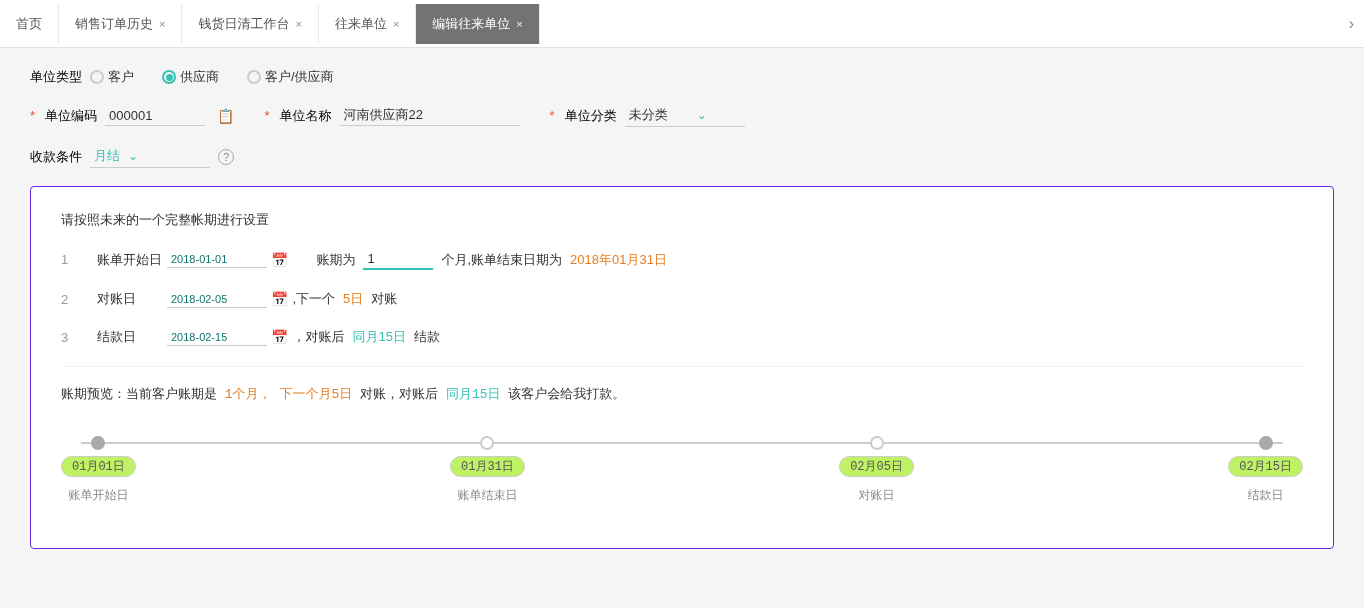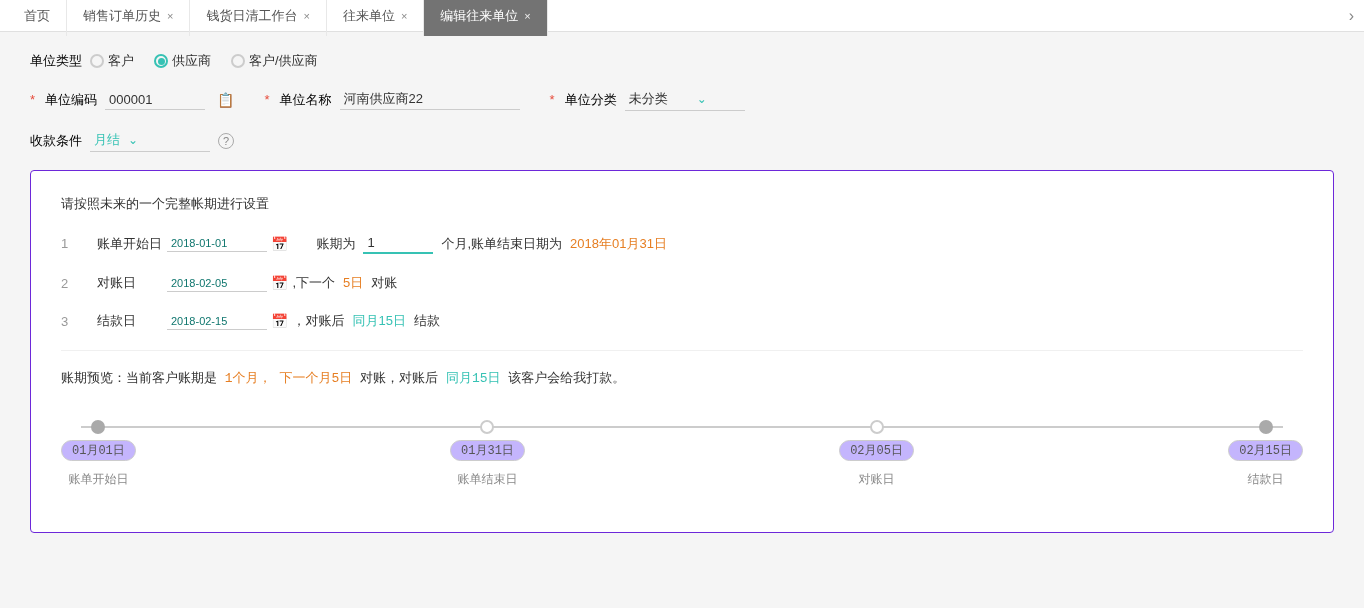--- a/index.html
+++ b/index.html
@@ -4,22 +4,22 @@
   <style>
     * { box-sizing: border-box; margin: 0; padding: 0; }
     body { font-family: 'Microsoft YaHei', Arial, sans-serif; font-size: 13px; background: #f5f5f5; color: #333; }
 
     
     .tabs-bar {
       display: flex;
       align-items: center;
       background: #fff;
       border-bottom: 1px solid #e0e0e0;
-      height: 32px;
-      padding-left: 8px;
+      height: 48px;
+      padding-left: 0;
     }
     .tab {
       display: flex;
       align-items: center;
       padding: 0 16px;
       height: 40px;
       cursor: pointer;
       font-size: 13px;
       color: #555;
       border-right: 1px solid #e8e8e8;
@@ -78,21 +78,21 @@
       outline: none;
       padding: 2px 4px;
       font-size: 13px;
       color: #333;
       background: transparent;
     }
     .input-code { width: 100px; }
     .input-name { width: 180px; }
 
     
-    .radio-group { display: flex; align-items: center; gap: 20px; }
+    .radio-group { display: flex; align-items: center; gap: 28px; }
     .radio-item { display: flex; align-items: center; gap: 4px; cursor: pointer; }
     .radio-circle {
       width: 14px; height: 14px; border-radius: 50%; border: 2px solid #ccc;
       display: flex; align-items: center; justify-content: center;
     }
     .radio-circle.checked { border-color: #36c2b4; }
     .radio-circle.checked::after {
       content: ''; width: 7px; height: 7px; border-radius: 50%; background: #36c2b4;
     }
 
@@ -216,21 +216,21 @@
       border: 2px solid #ccc; background: #fff;
     }
     .node-circle.start { background: #aaa; border-color: #aaa; }
     .node-circle.end { background: #aaa; border-color: #aaa; }
     .node-tag {
       border: 1px solid #ccc;
       border-radius: 12px;
       padding: 1px 10px;
       font-size: 12px;
       color: #555;
-      background: #c4b5fd;
+      background: #bef264;
       white-space: nowrap;
     }
     .node-label {
       font-size: 12px;
       color: #888;
       margin-top: 4px;
       white-space: nowrap;
     }
   </style>
 </head>

